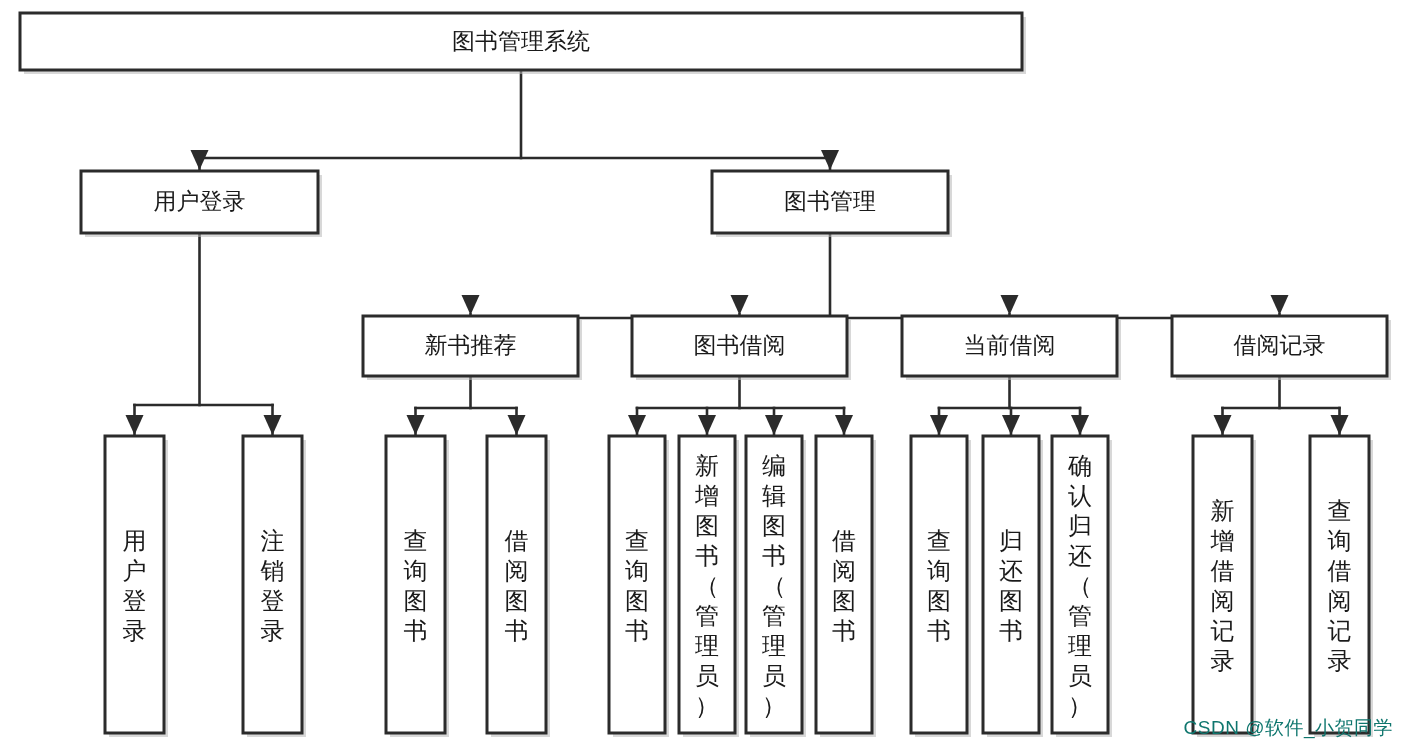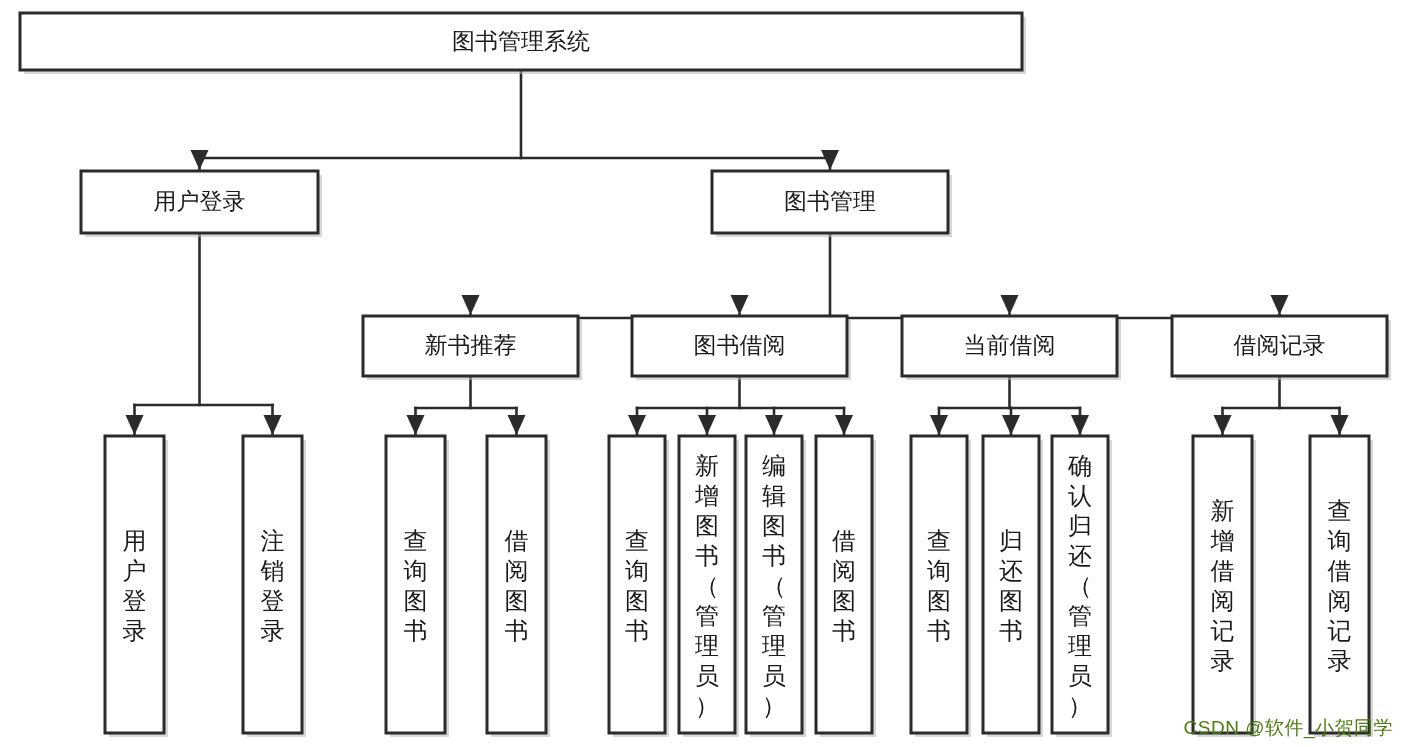--- a/index.html
+++ b/index.html
@@ -38,21 +38,21 @@
     fill:#1a1a1a;
     font-size:24px;
     text-anchor:middle;
   }
   .watermark{
     position:absolute;
     right:12px;
     bottom:6px;
     font-family:"Liberation Sans","DejaVu Sans",sans-serif;
     font-size:19px;
-    color:#4d7c0f;
+    color:#0f766e;
     letter-spacing:.5px;
     white-space:nowrap;
     user-select:none;
   }
 </style>
 </head>
 <body>
 
 <svg id="canvas" viewBox="0 0 1405 747" xmlns="http://www.w3.org/2000/svg">
   <g id="links-layer">

